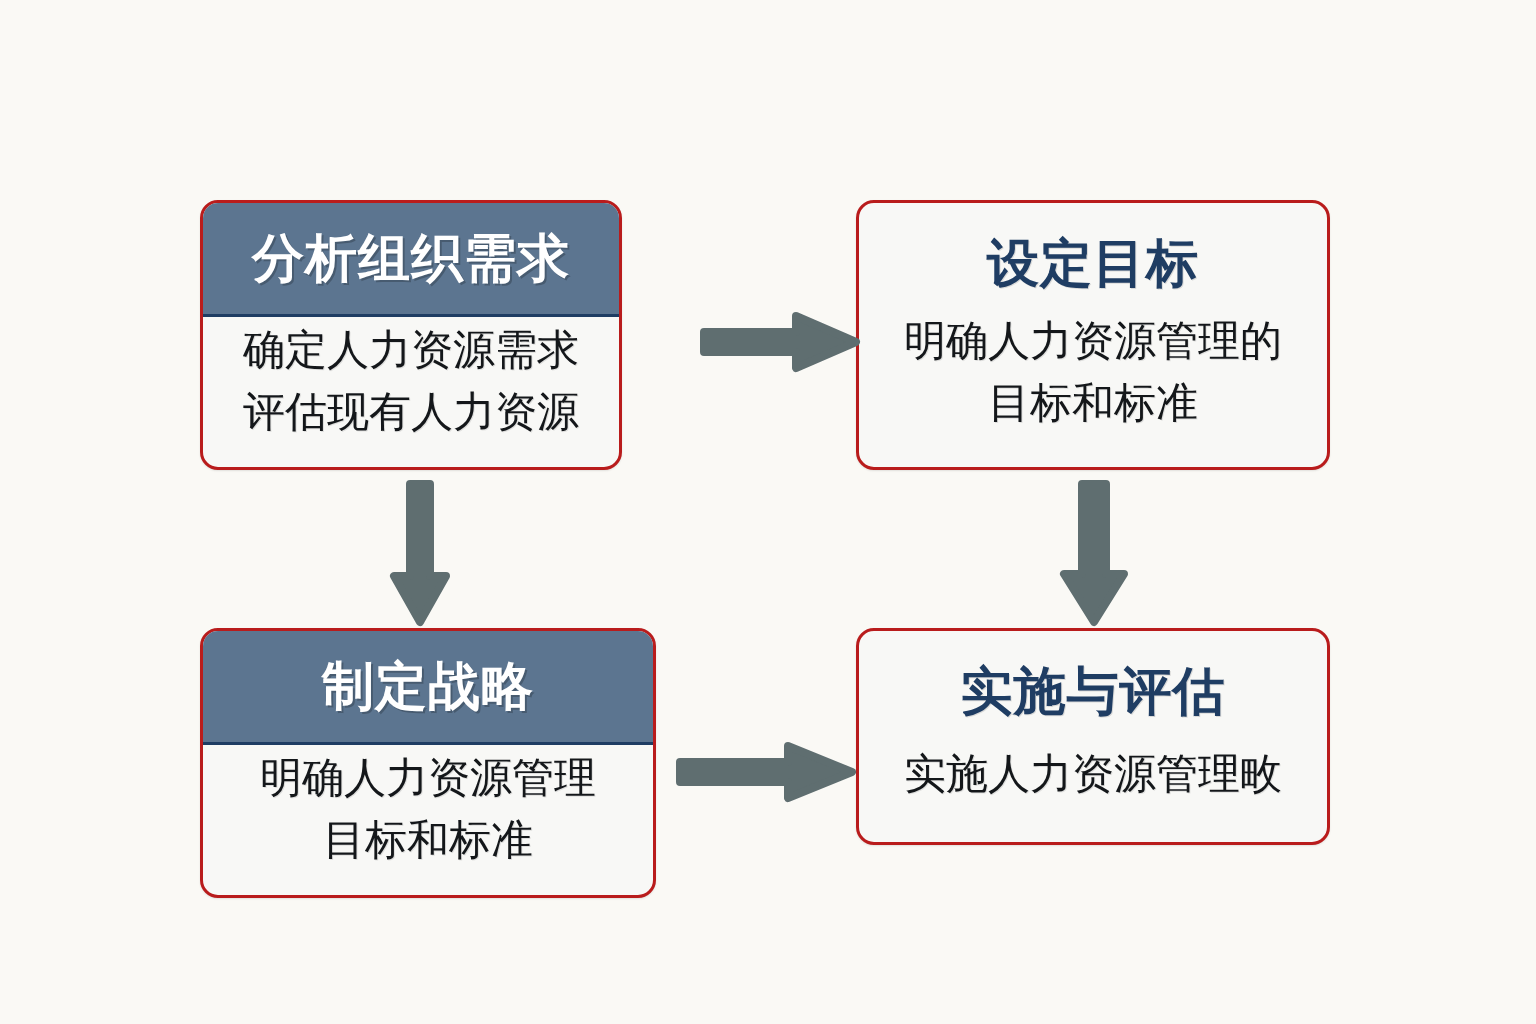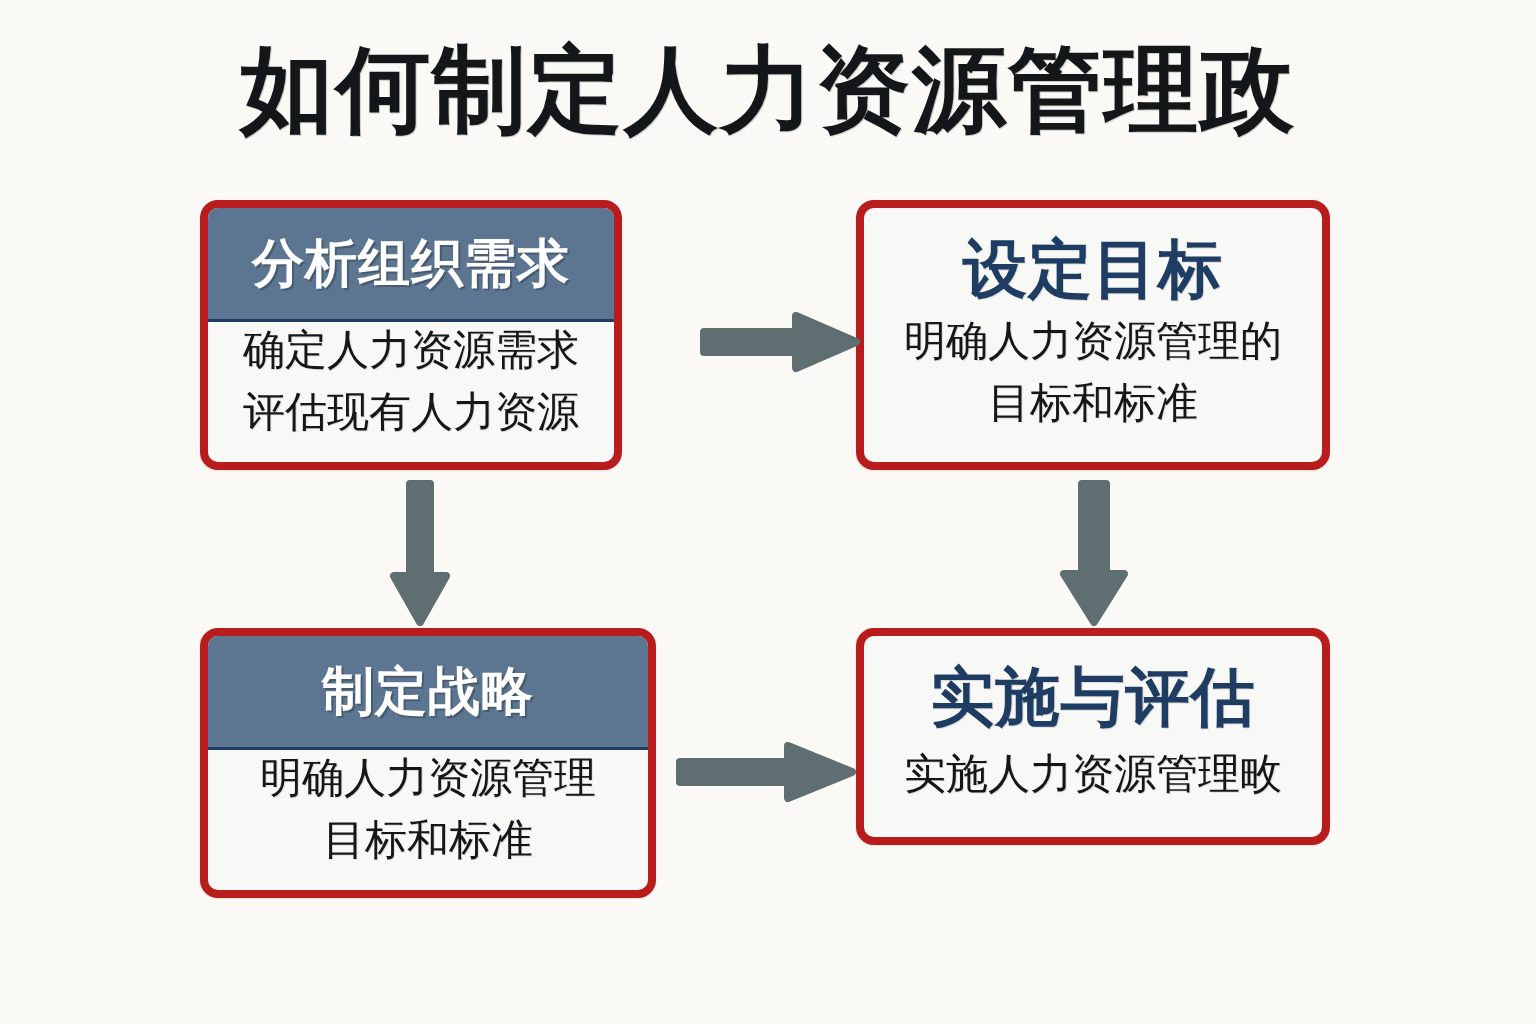--- a/index.html
+++ b/index.html
@@ -35,21 +35,21 @@
     color: #14171a;
     white-space: nowrap;
     overflow: hidden;
     text-shadow: 1px 1px 0 rgba(0,0,0,0.18);
   }
 
   
   .node {
     position: absolute;
     box-sizing: border-box;
-    border: 8px solid #b91c1c;
+    border: 3px solid #b91c1c;
     border-radius: 18px;
     background: #f8f8f6;
     overflow: hidden;
     box-shadow: 0 1px 2px rgba(0,0,0,0.10);
   }
 
   .node-header {
     box-sizing: border-box;
     width: 100%;
     display: flex;
@@ -67,21 +67,21 @@
     font-size: 52px;
     border-bottom: 3px solid #1f3d63;
     text-shadow: 2px 2px 0 rgba(0,0,0,0.22);
   }
 
   
   .node.plain .node-header {
     height: 96px;
     background: transparent;
     color: #1f3d63;
-    font-size: 64px;
+    font-size: 52px;
     padding-top: 26px;
     text-shadow: 1px 1px 0 rgba(0,0,0,0.12);
   }
 
   .node-body {
     box-sizing: border-box;
     display: flex;
     flex-direction: column;
     align-items: center;
     justify-content: center;
@@ -114,21 +114,20 @@
   #arrow-analyze-to-goal   { left: 700px; top: 310px; width: 160px; height: 64px; }
   #arrow-strategy-to-exec  { left: 676px; top: 740px; width: 180px; height: 64px; }
   #arrow-analyze-to-strat  { left: 388px; top: 480px; width: 64px;  height: 146px; }
   #arrow-goal-to-exec      { left: 1058px; top: 480px; width: 72px; height: 146px; }
 </style>
 </head>
 <body>
 
 <div id="canvas">
 
-  <div class="page-title">如何制定人力资源管理政</div>
 
   <div class="node banded" id="node-analyze">
     <div class="node-header">分析组织需求</div>
     <div class="node-body">
       <div>确定人力资源需求</div>
       <div>评估现有人力资源</div>
     </div>
   </div>
 
   <div class="node plain" id="node-goal">

